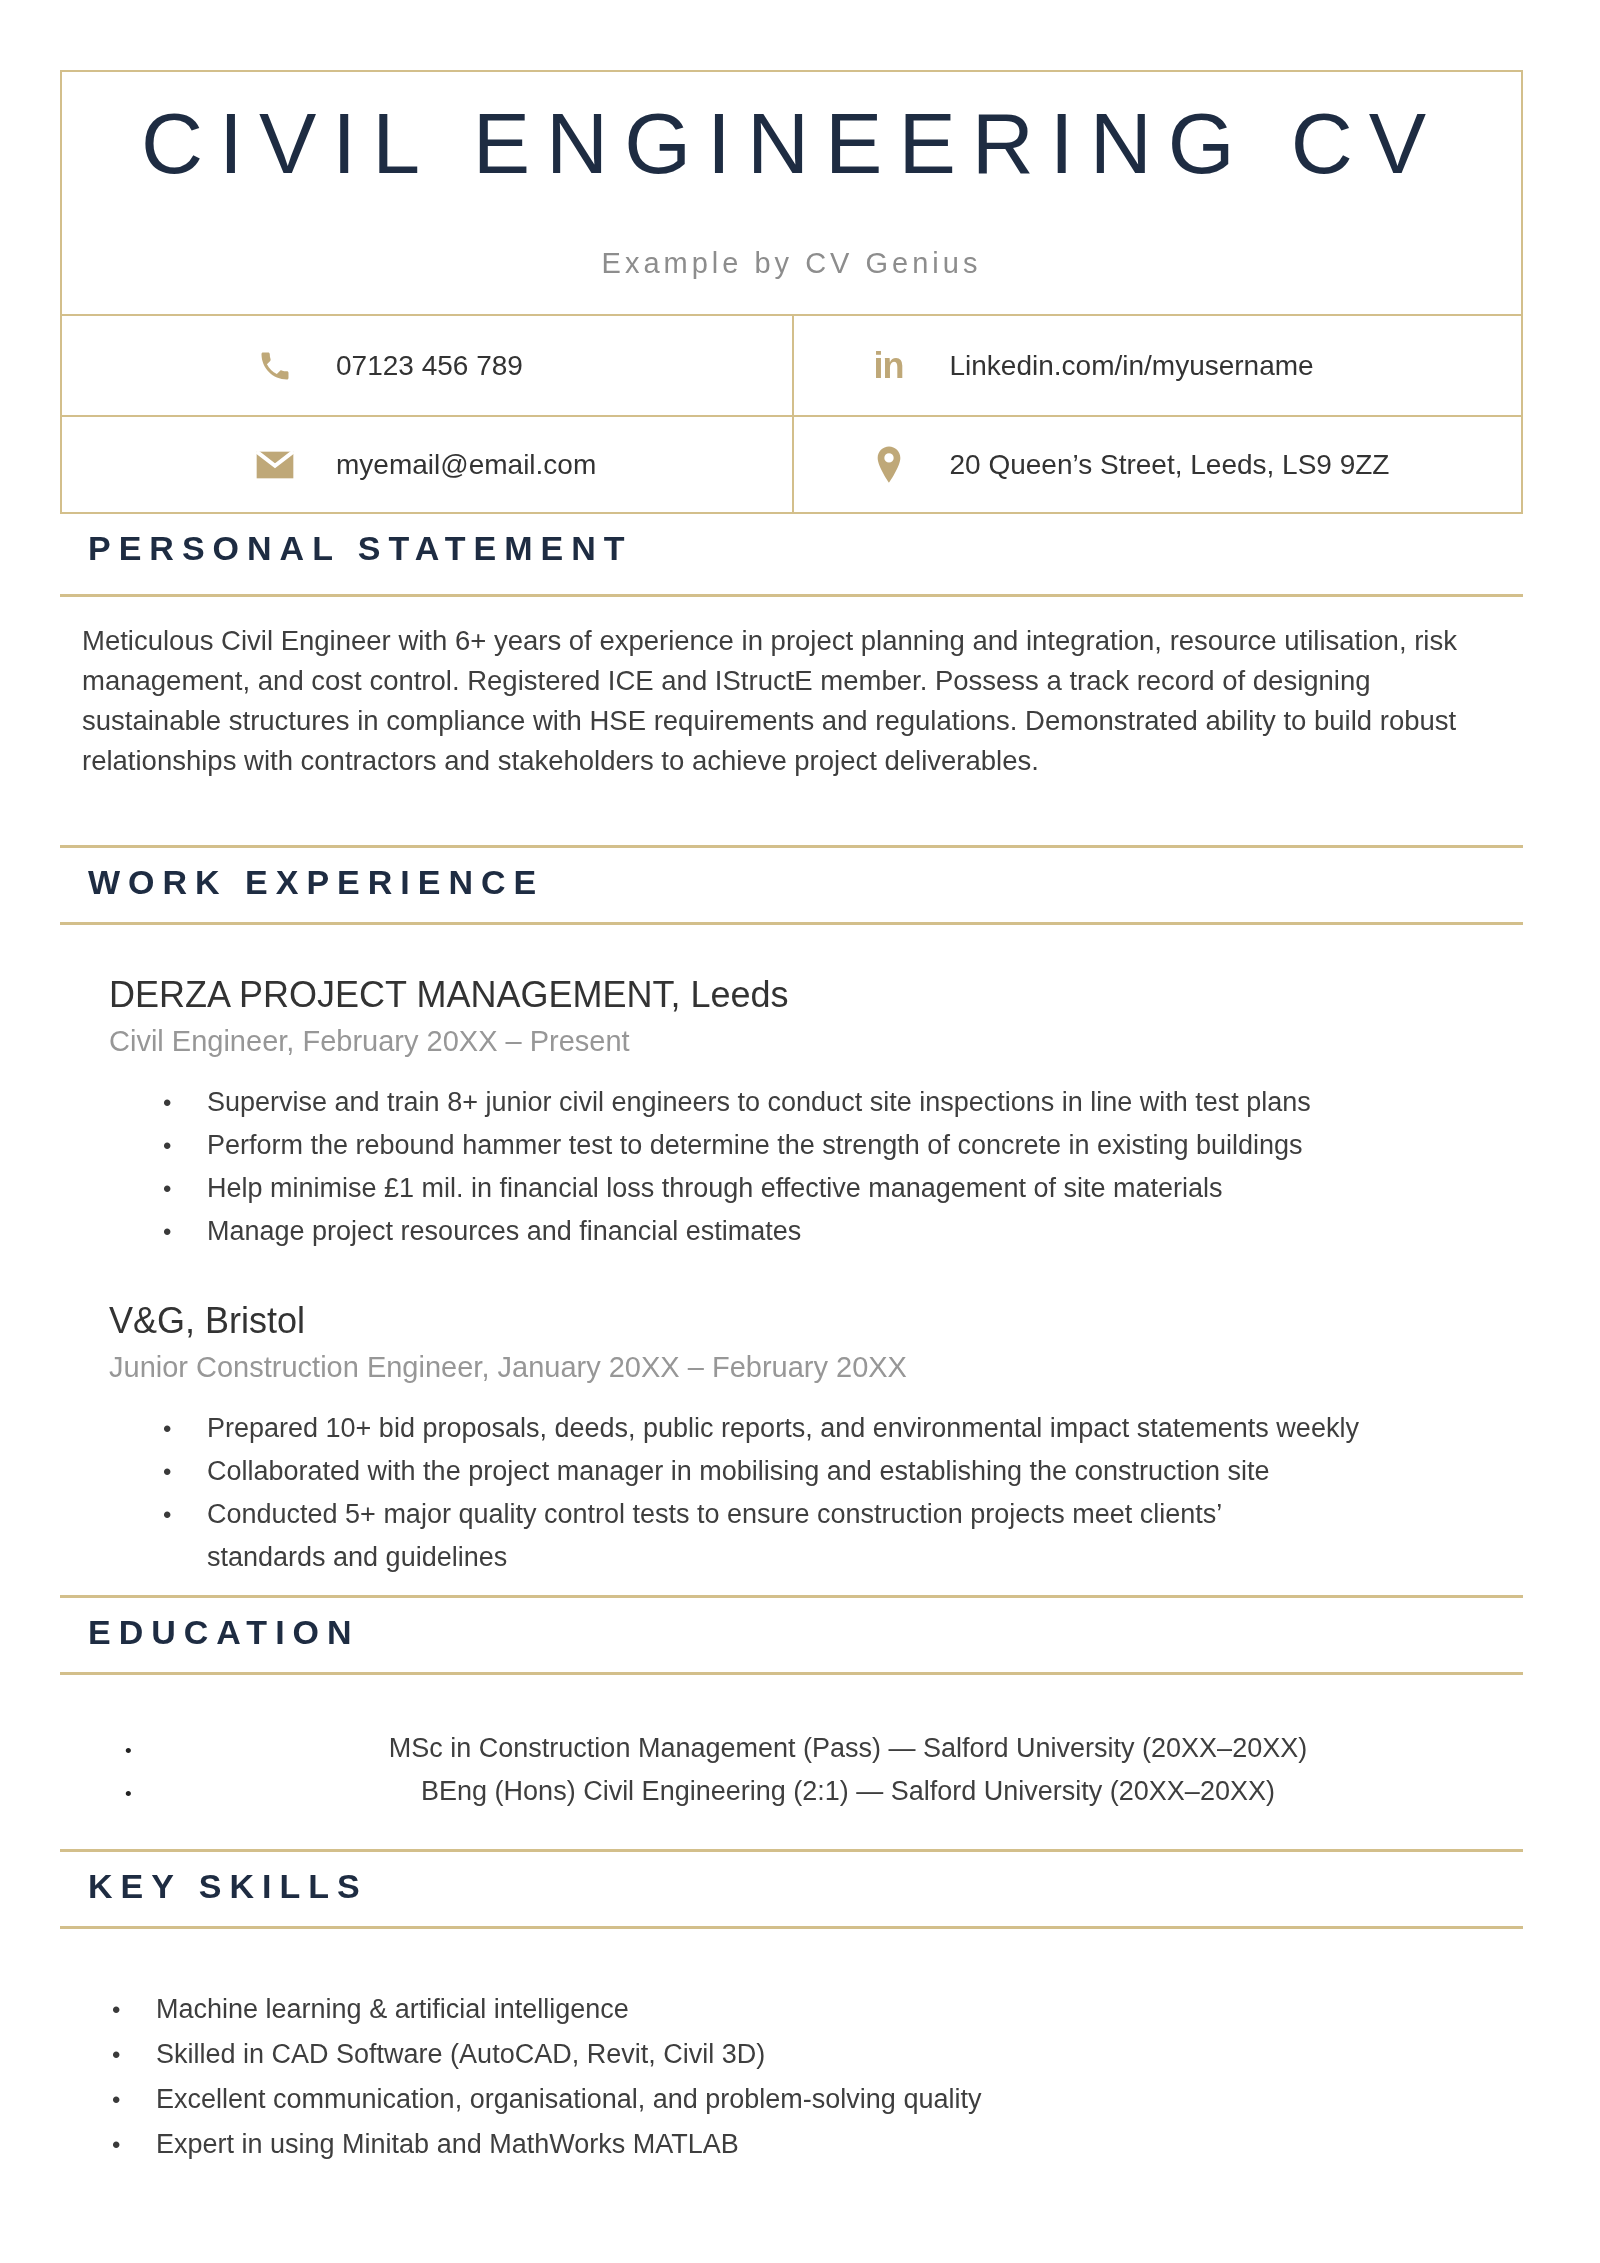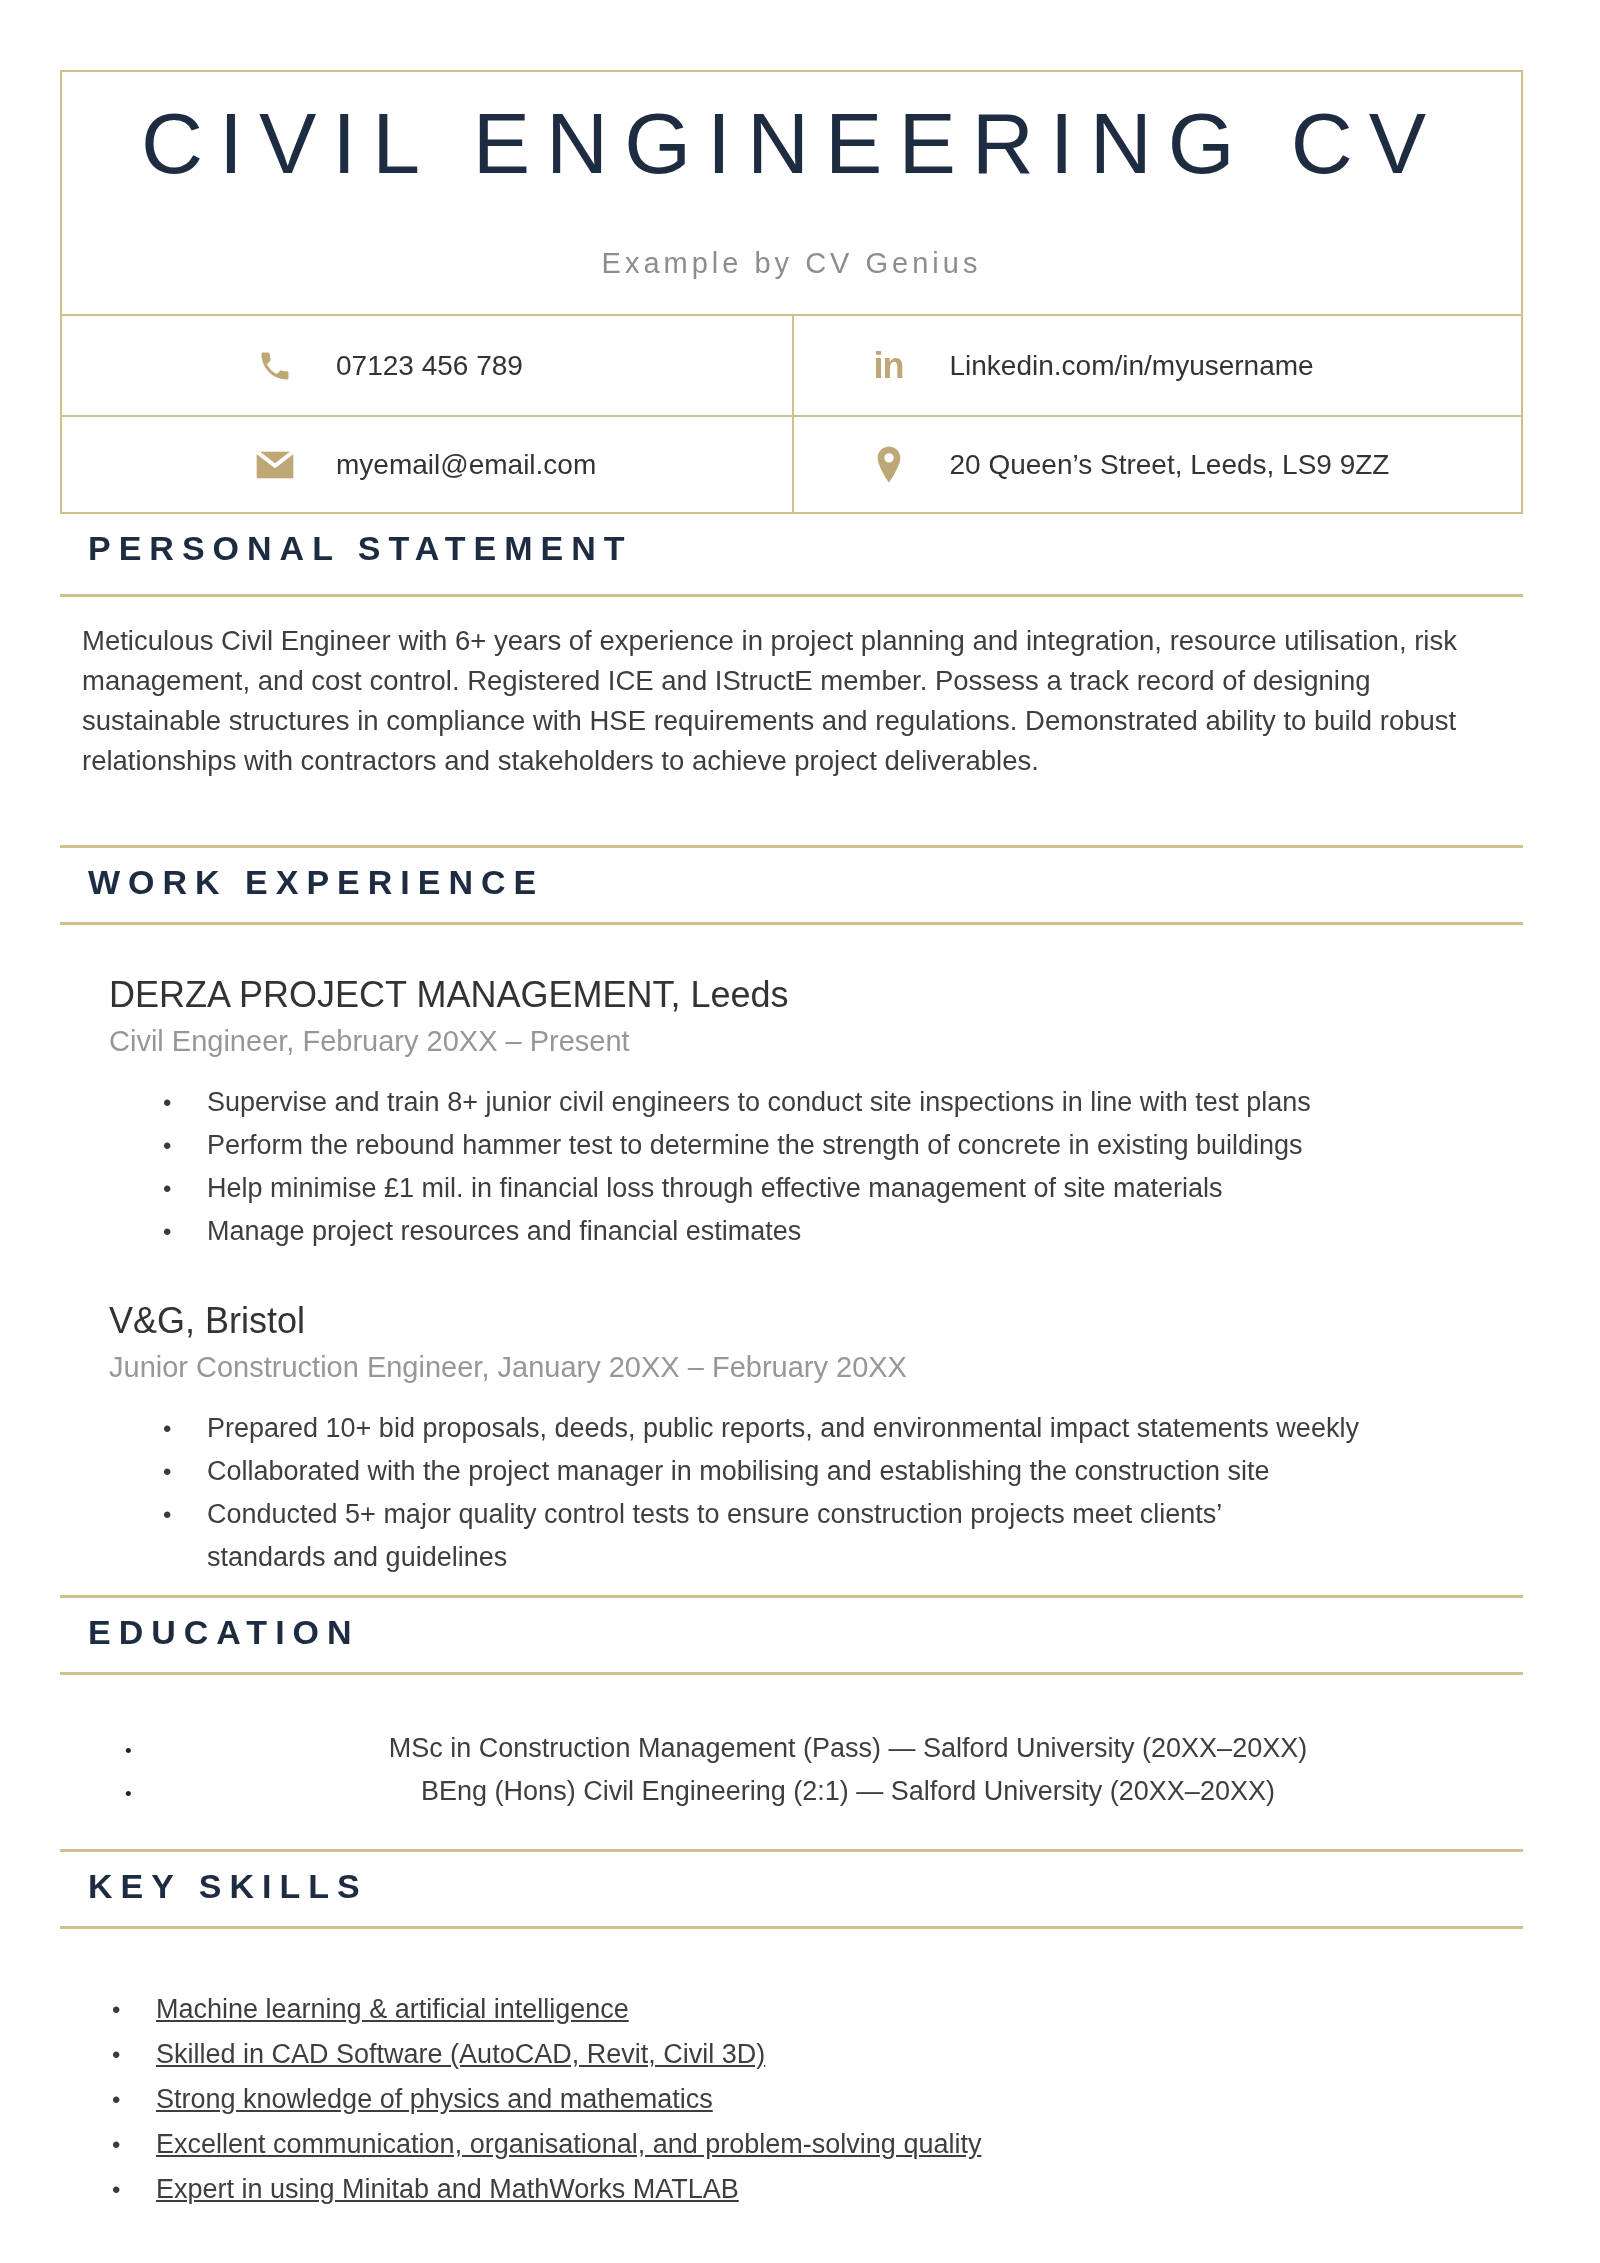--- a/index.html
+++ b/index.html
@@ -107,21 +107,21 @@
     position:relative;padding-left:48px;
     font-size:27px;line-height:43px;
   }
   .edu-bullets li::before{
     content:"•";position:absolute;left:0;top:2px;
     font-size:19px;line-height:43px;color:#222;
   }
   .skill-bullets{margin-top:58px;padding-left:52px;}
   .skill-bullets li{
     position:relative;padding-left:44px;
-    font-size:27px;line-height:45px;text-decoration:underline;
+    font-size:27px;line-height:45px;
   }
   .skill-bullets li::before{
     content:"•";position:absolute;left:0;top:0;
     font-size:24px;line-height:45px;color:#3a3a3a;
   }
 </style>
 </head>
 <body>
 
 <div class="page">
@@ -211,19 +211,18 @@
     </ul>
   </section>
 
   <section>
     <hr class="rule rule-above-ks">
     <h2 class="section-heading">KEY SKILLS</h2>
     <hr class="rule heading-rule">
     <ul class="skill-bullets">
       <li>Machine learning &amp; artificial intelligence</li>
       <li>Skilled in CAD Software (AutoCAD, Revit, Civil 3D)</li>
-      <li>Strong knowledge of physics and mathematics</li>
       <li>Excellent communication, organisational, and problem-solving quality</li>
       <li>Expert in using Minitab and MathWorks MATLAB</li>
     </ul>
   </section>
 
 </div>
 
 </body></html>

